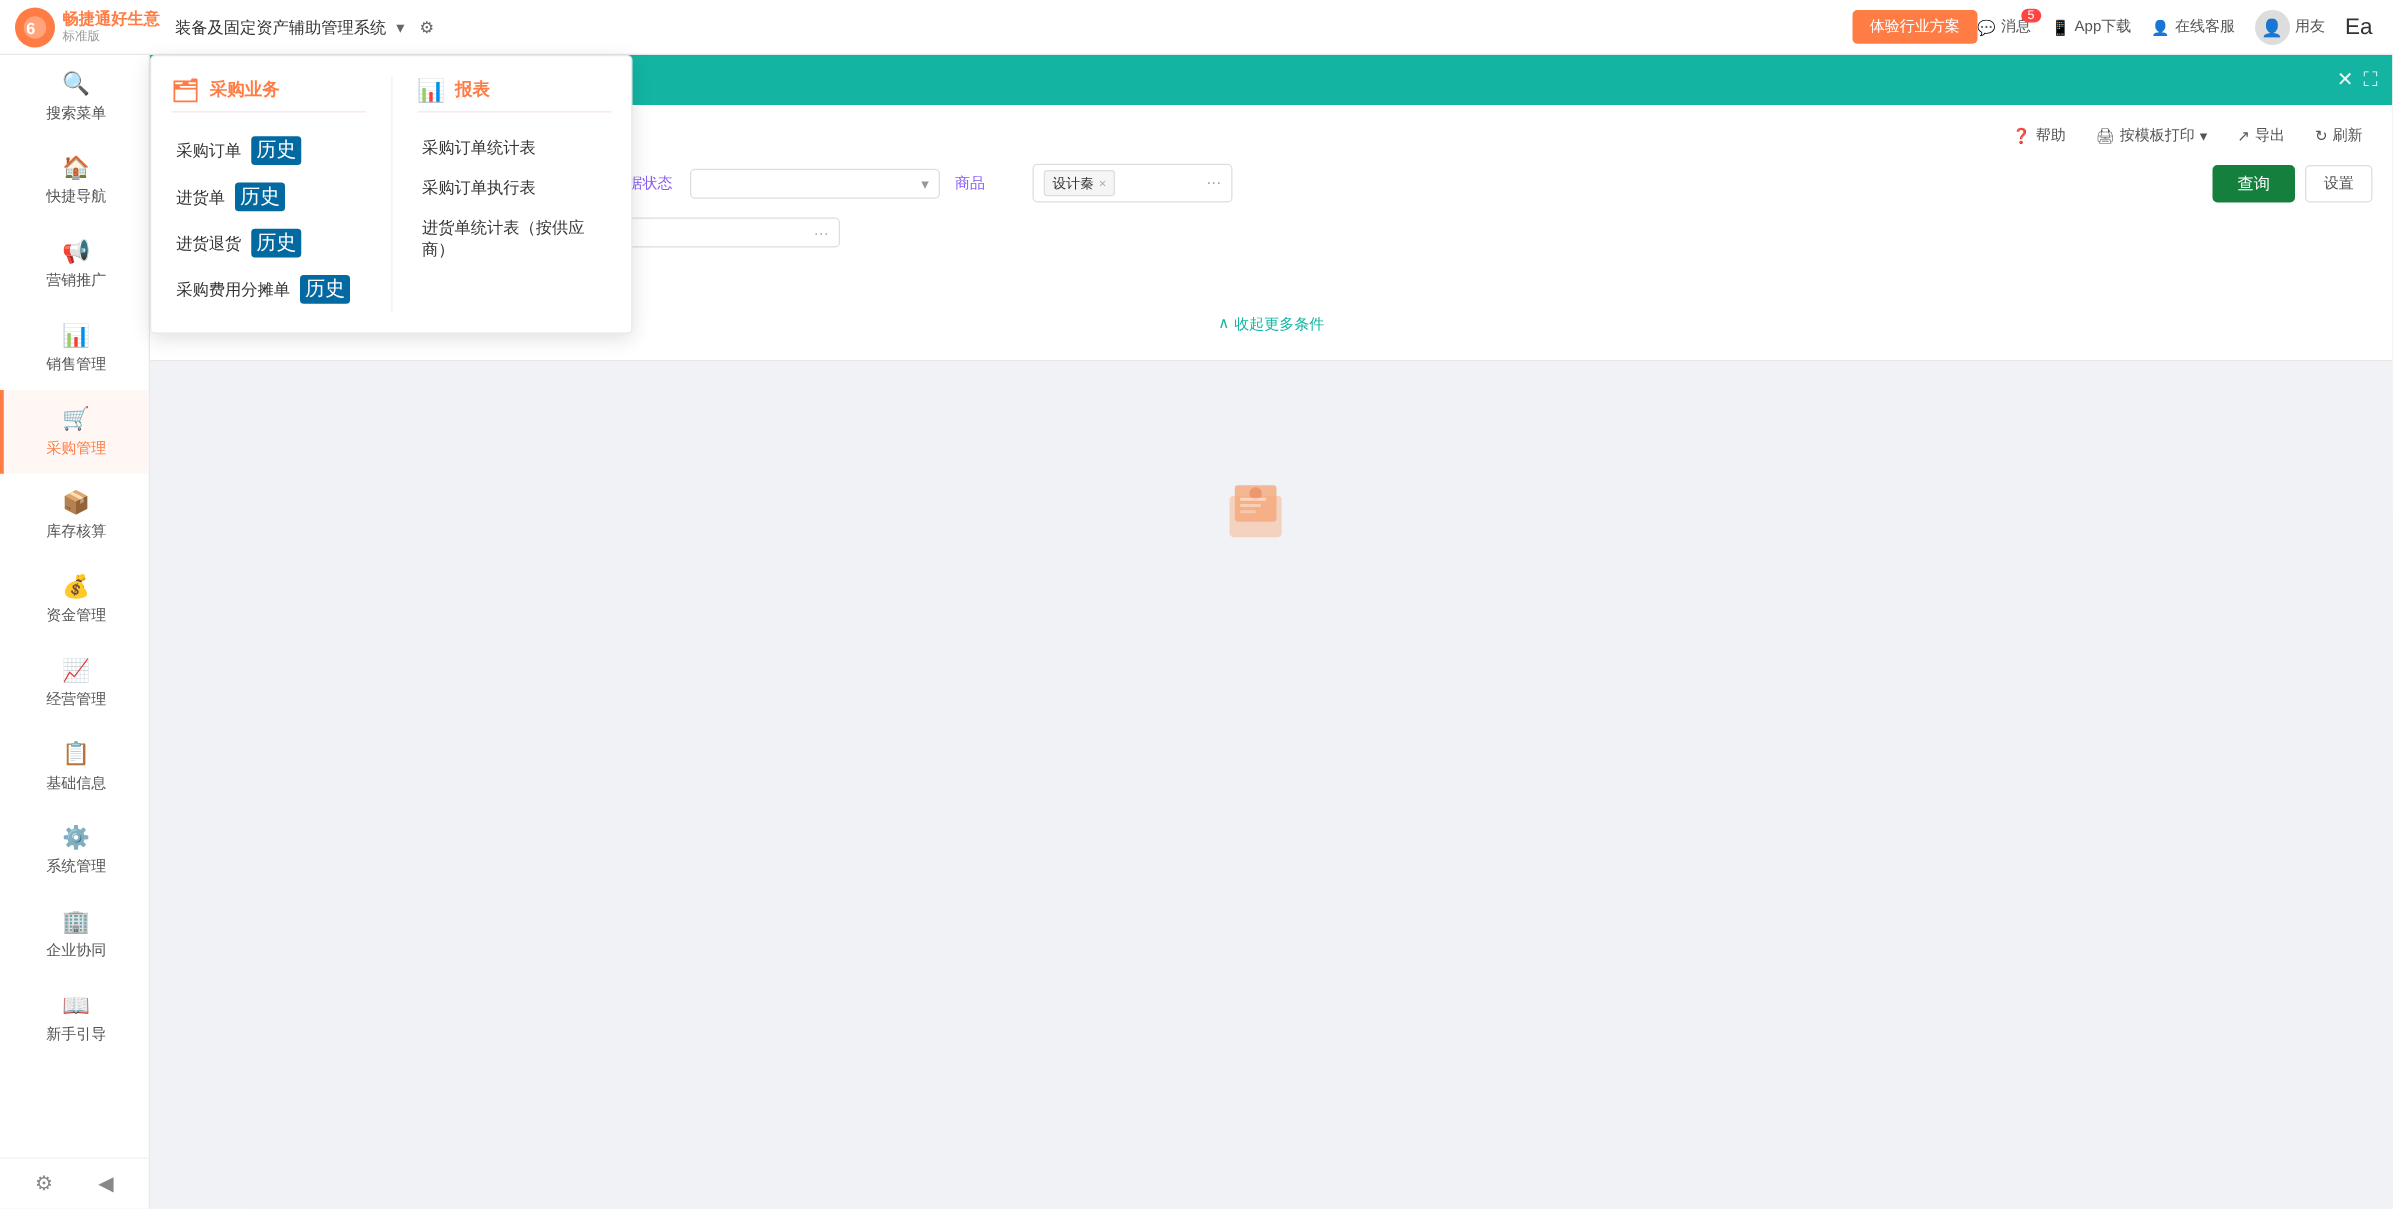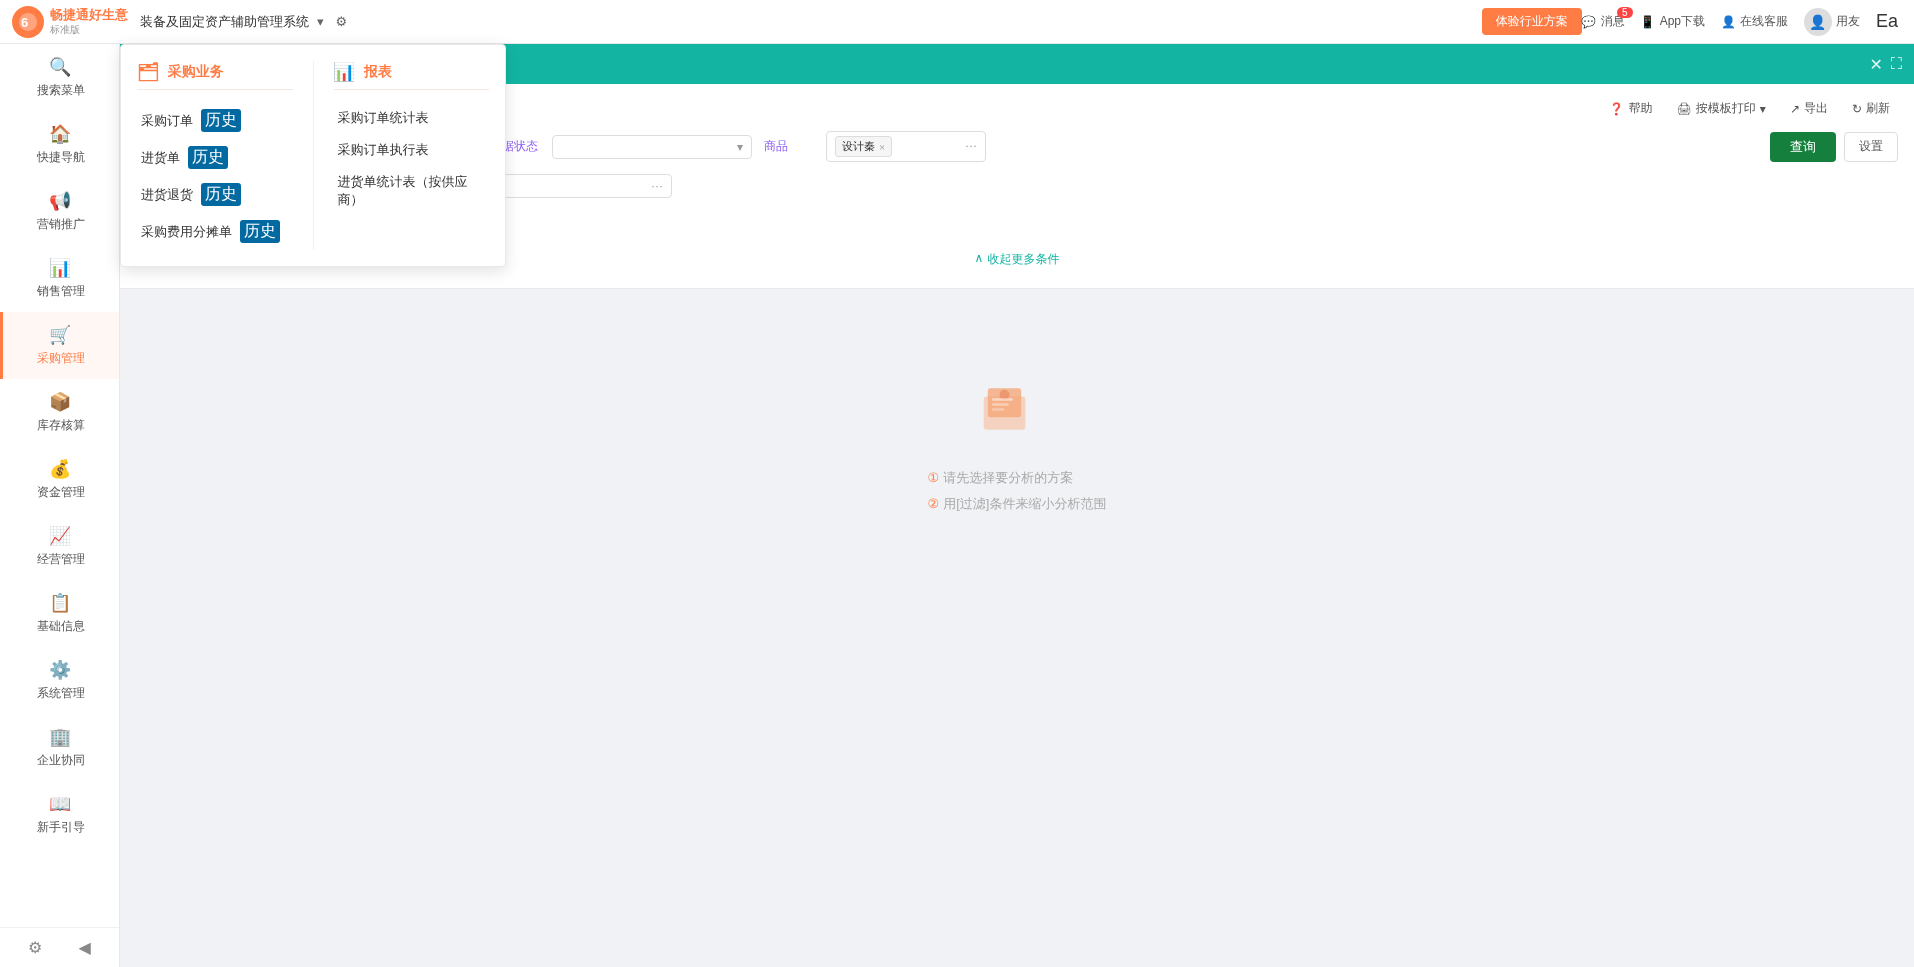--- a/index.html
+++ b/index.html
@@ -591,24 +591,20 @@
       <div class="empty-state">
 
         <svg class="empty-icon" viewBox="0 0 120 90" xmlns="http://www.w3.org/2000/svg">
           <rect x="20" y="30" width="50" height="40" rx="4" fill="#f5c4a8" opacity="0.7"></rect>
           <rect x="25" y="20" width="40" height="35" rx="3" fill="#f5a87a" opacity="0.8"></rect>
           <circle cx="45" cy="28" r="6" fill="#e8825a" opacity="0.6"></circle>
           <rect x="30" y="32" width="25" height="3" rx="1" fill="#fff" opacity="0.5"></rect>
           <rect x="30" y="38" width="20" height="3" rx="1" fill="#fff" opacity="0.4"></rect>
           <rect x="30" y="44" width="15" height="3" rx="1" fill="#fff" opacity="0.3"></rect>
         </svg>
-        <div class="empty-tips">
-          <div><span class="num">①</span><span>请先选择要分析的方案</span></div>
-          <div><span class="num">②</span><span>用[过滤]条件来缩小分析范围</span></div>
-        </div>
       </div>
     </div>
   </div>
 </div>
 
 <div class="dropdown-menu">
 
   <div class="dropdown-col">
     <div class="dropdown-col-header">
       <span class="col-icon">🗂</span>

